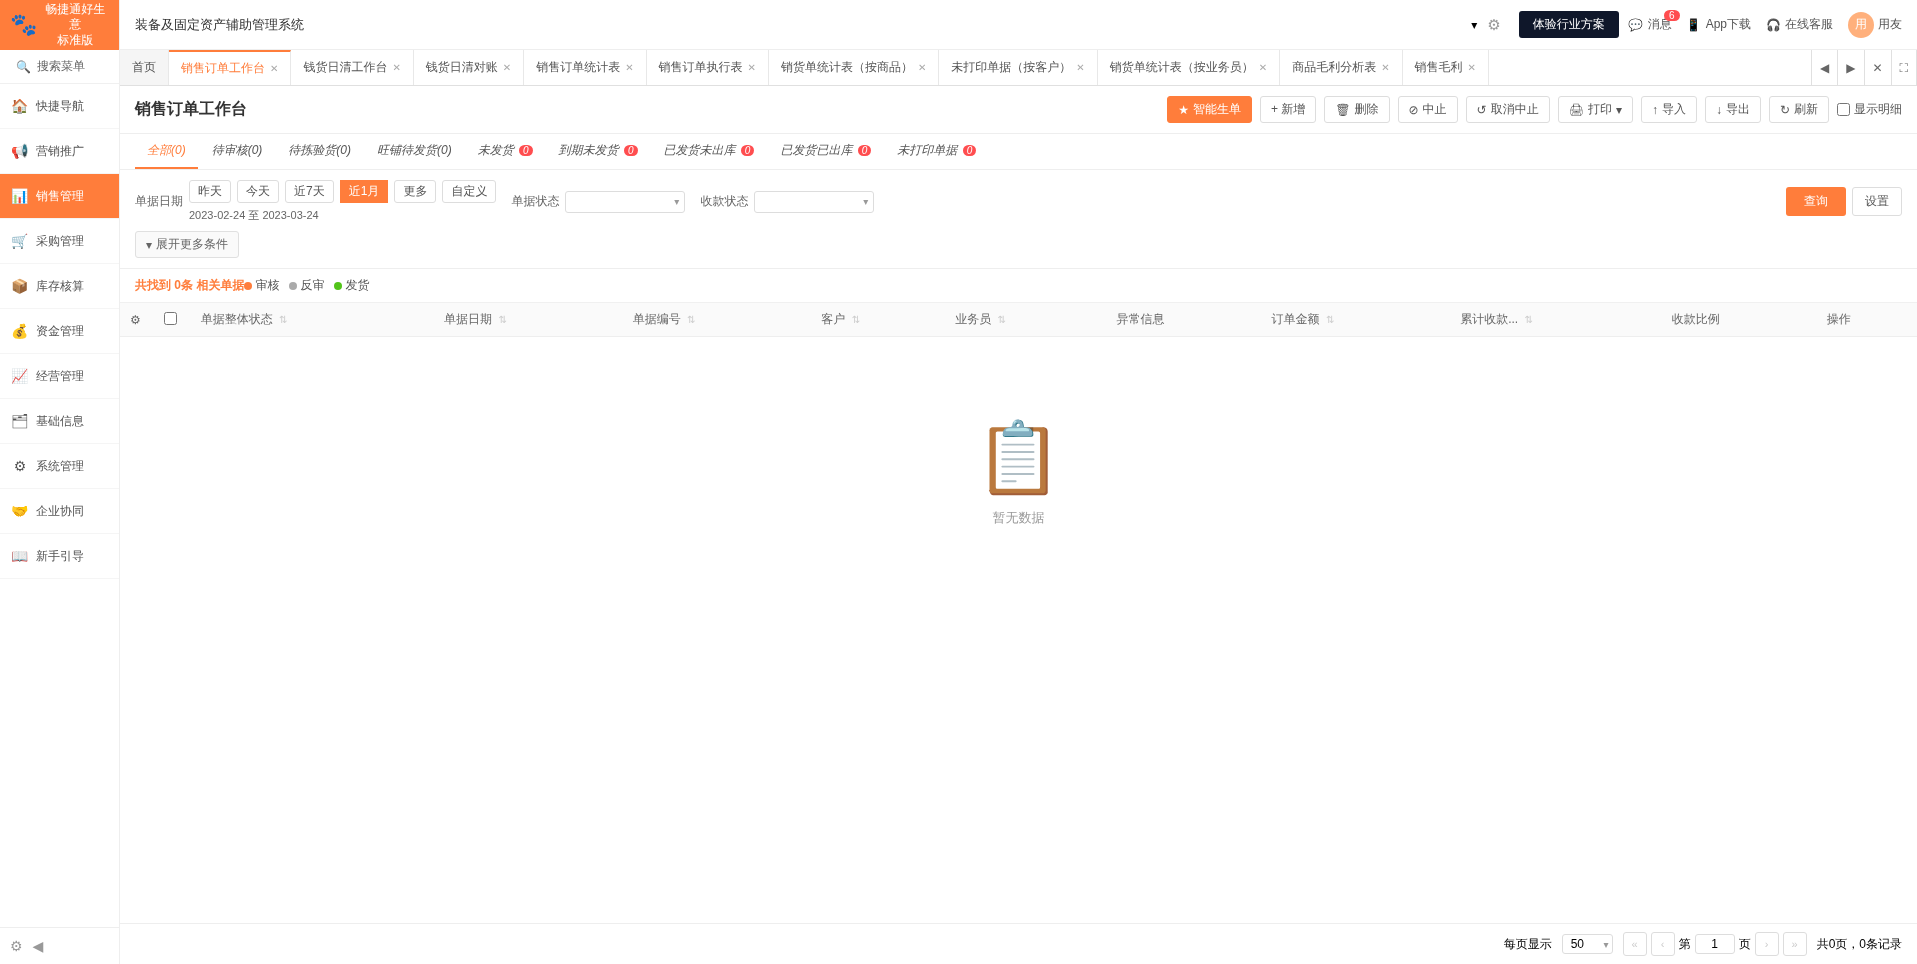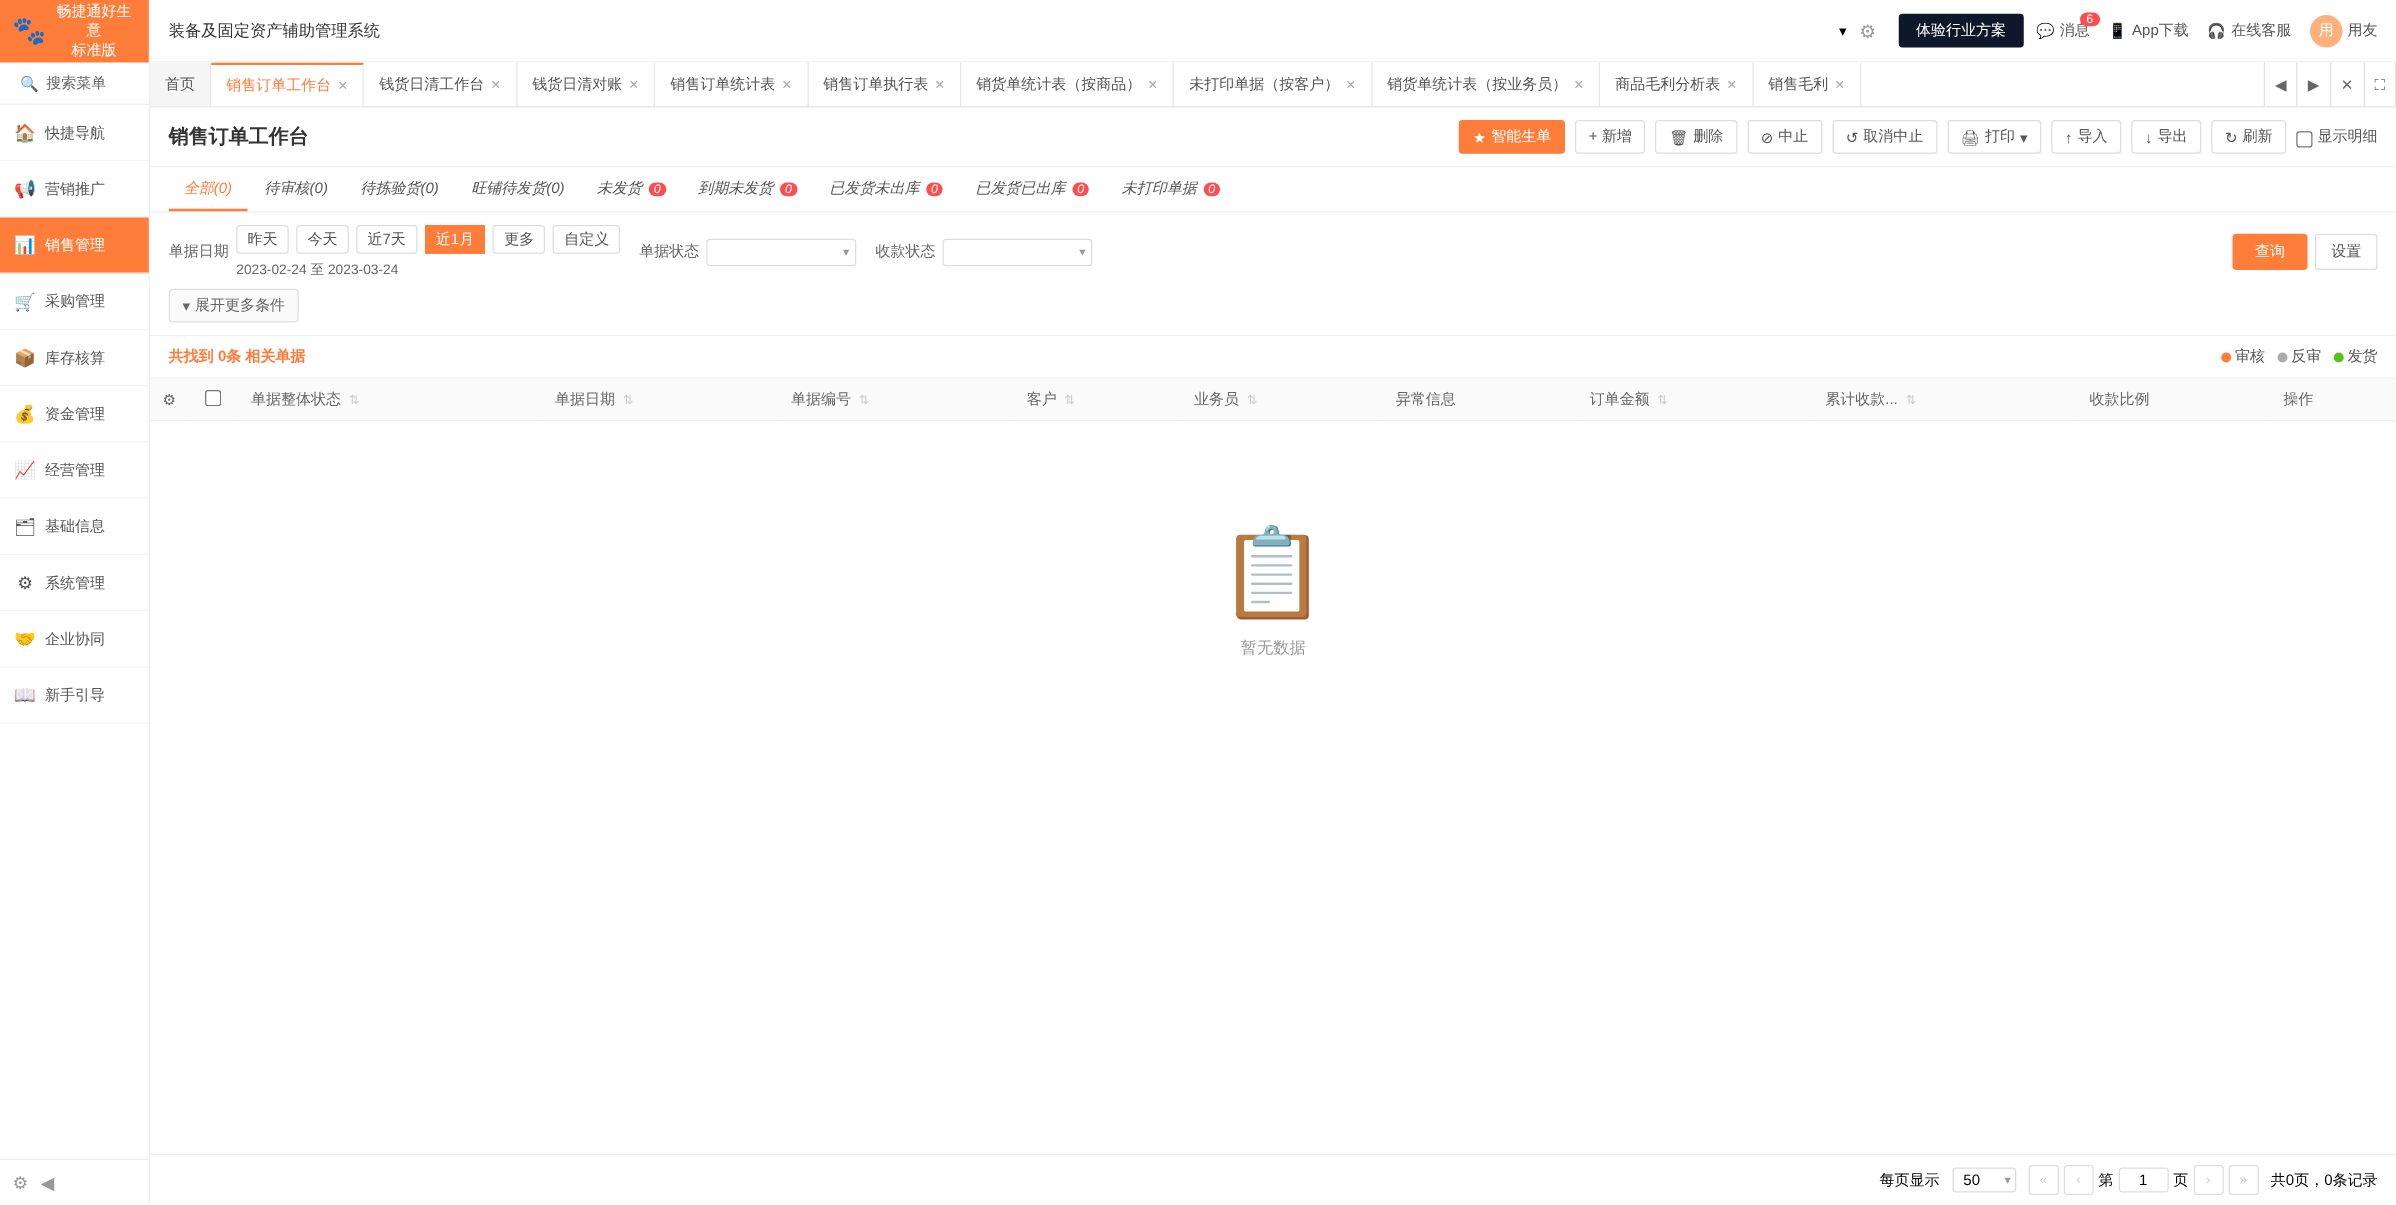--- a/index.html
+++ b/index.html
@@ -41,21 +41,21 @@
     .tab-nav-arrows { display: flex; align-items: center; margin-left: auto; border-left: 1px solid #e0e0e0; }
     .tab-nav-btn { padding: 0 8px; height: 36px; display: flex; align-items: center; cursor: pointer; color: #666; border-right: 1px solid #e0e0e0; }
 
     
     .page-content { flex: 1; overflow: hidden; display: flex; flex-direction: column; background: #f5f6fa; }
     .page-header { background: #fff; padding: 10px 15px; display: flex; align-items: center; justify-content: space-between; border-bottom: 1px solid #eee; }
     .page-title { font-size: 16px; font-weight: bold; color: #333; }
     .page-actions { display: flex; align-items: center; gap: 8px; }
     .action-btn { display: flex; align-items: center; gap: 4px; padding: 4px 10px; border: 1px solid #ddd; border-radius: 3px; cursor: pointer; color: #555; background: #fff; font-size: 12px; }
     .action-btn.primary { background: #ff7d3b; color: white; border-color: #ff7d3b; }
-    .checkbox-label { display: flex; align-items: flex-end; gap: 4px; font-size: 12px; color: #555; }
+    .checkbox-label { display: flex; align-items: center; gap: 4px; font-size: 12px; color: #555; }
 
     
     .sub-tabs { background: #fff; padding: 0 15px; border-bottom: 1px solid #eee; display: flex; align-items: center; gap: 2px; }
     .sub-tab { padding: 8px 12px; cursor: pointer; color: #555; font-size: 12px; border-bottom: 2px solid transparent; font-style: italic; }
     .sub-tab.active { color: #ff7d3b; border-bottom-color: #ff7d3b; }
     .sub-tab .badge-red { background: #ff4d4f; color: white; border-radius: 8px; padding: 0 4px; font-size: 10px; margin-left: 2px; }
 
     
     .filter-area { background: #fff; padding: 10px 15px; border-bottom: 1px solid #eee; }
     .filter-row { display: flex; align-items: center; gap: 15px; }
@@ -68,21 +68,21 @@
     .filter-select { border: 1px solid #ddd; padding: 3px 20px 3px 8px; border-radius: 3px; cursor: pointer; background: #fff; font-size: 12px; color: #555; min-width: 120px; appearance: none; }
     .filter-select-wrap { position: relative; display: flex; align-items: center; }
     .filter-select-wrap::after { content: '▾'; position: absolute; right: 6px; color: #999; pointer-events: none; font-size: 10px; }
     .expand-btn { display: flex; align-items: center; gap: 4px; color: #666; cursor: pointer; font-size: 12px; padding: 4px 10px; border: 1px solid #e0e0e0; border-radius: 3px; background: #fafafa; }
     .query-btn { background: #ff7d3b; color: white; border: none; padding: 5px 18px; border-radius: 3px; cursor: pointer; font-size: 12px; }
     .set-btn { background: #fff; color: #555; border: 1px solid #ddd; padding: 5px 12px; border-radius: 3px; cursor: pointer; font-size: 12px; }
     .filter-right { margin-left: auto; display: flex; flex-direction: column; gap: 4px; align-items: flex-end; }
 
     
     .table-area { flex: 1; overflow: auto; background: #fff; margin: 0; }
-    .table-toolbar { padding: 8px 15px; display: flex; align-items: center; justify-content: space-between; border-bottom: 1px solid #f0f0f0; }
+    .table-toolbar { padding: 8px 15px; display: flex; align-items: center; justify-content: flex-start; border-bottom: 1px solid #f0f0f0; }
     .table-count { font-size: 12px; color: #666; }
     .table-count span { color: #ff7d3b; font-weight: bold; }
     .table-action-btns { display: flex; gap: 10px; }
     .table-action-btn { display: flex; align-items: center; gap: 3px; cursor: pointer; font-size: 12px; color: #555; }
     .table-action-btn .dot { width: 8px; height: 8px; border-radius: 50%; display: inline-block; }
     .dot-orange { background: #ff7d3b; }
     .dot-gray { background: #aaa; }
     .dot-green { background: #52c41a; }
 
     table { width: 100%; border-collapse: collapse; }

